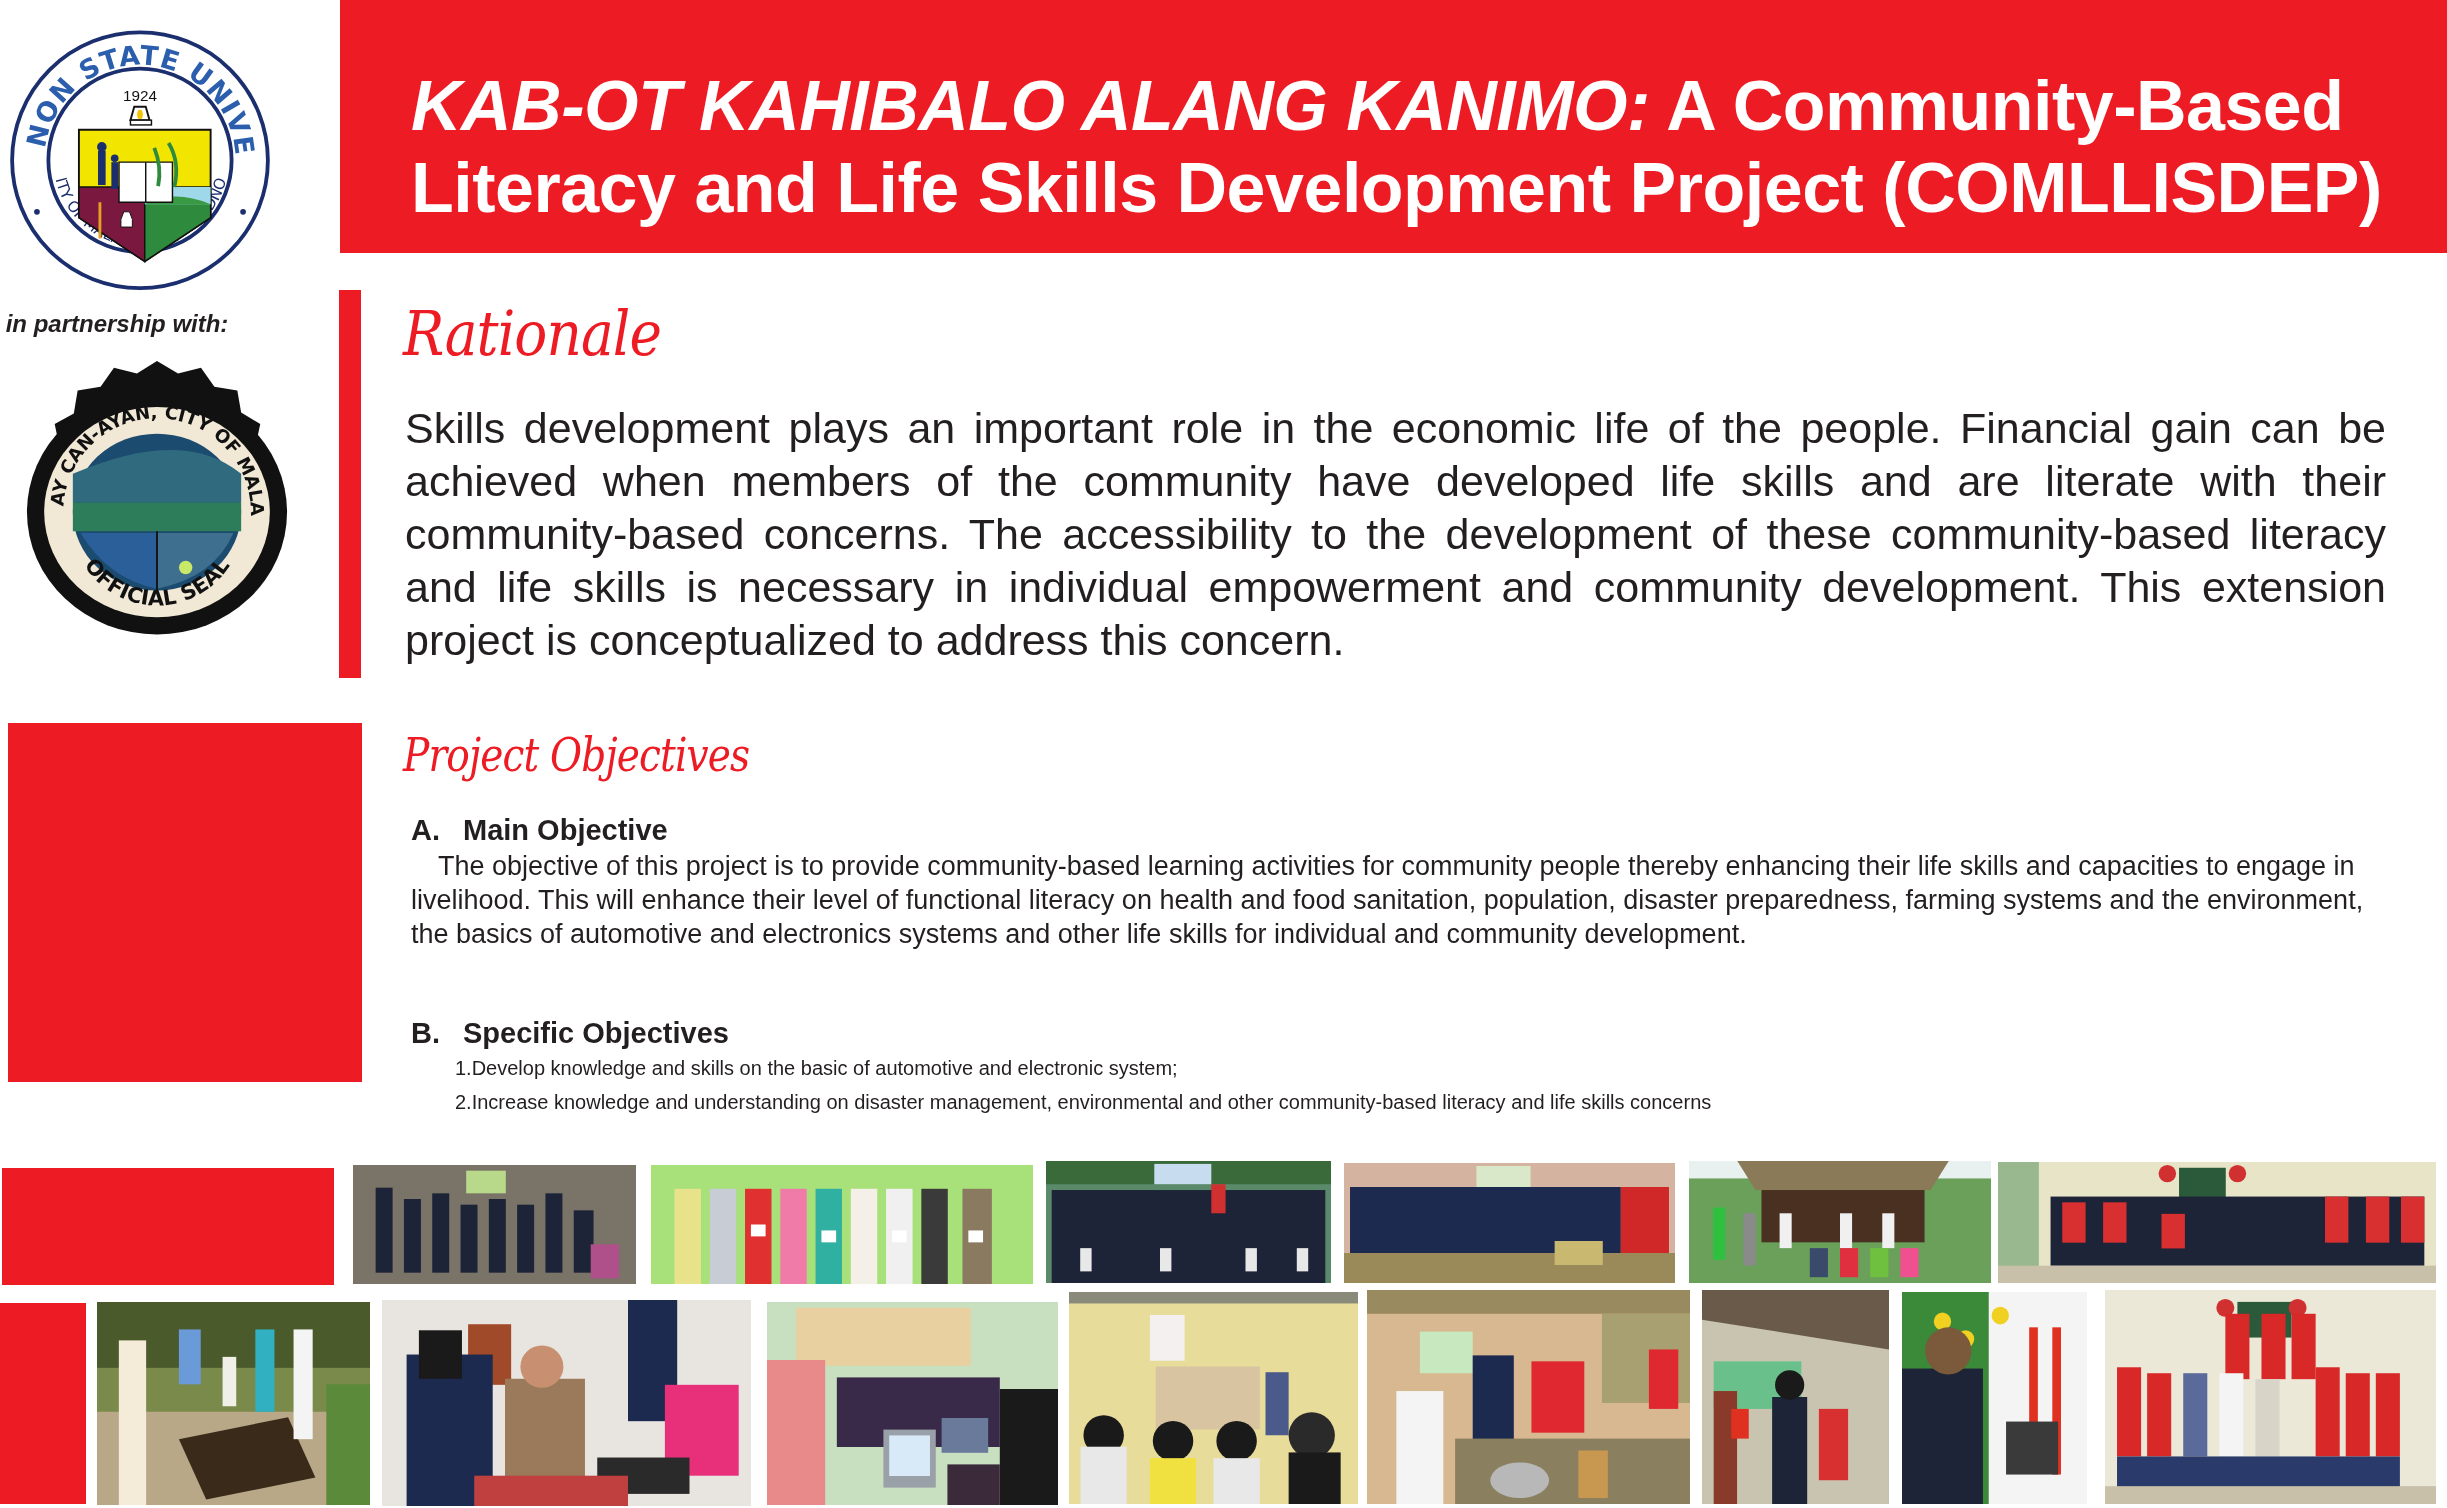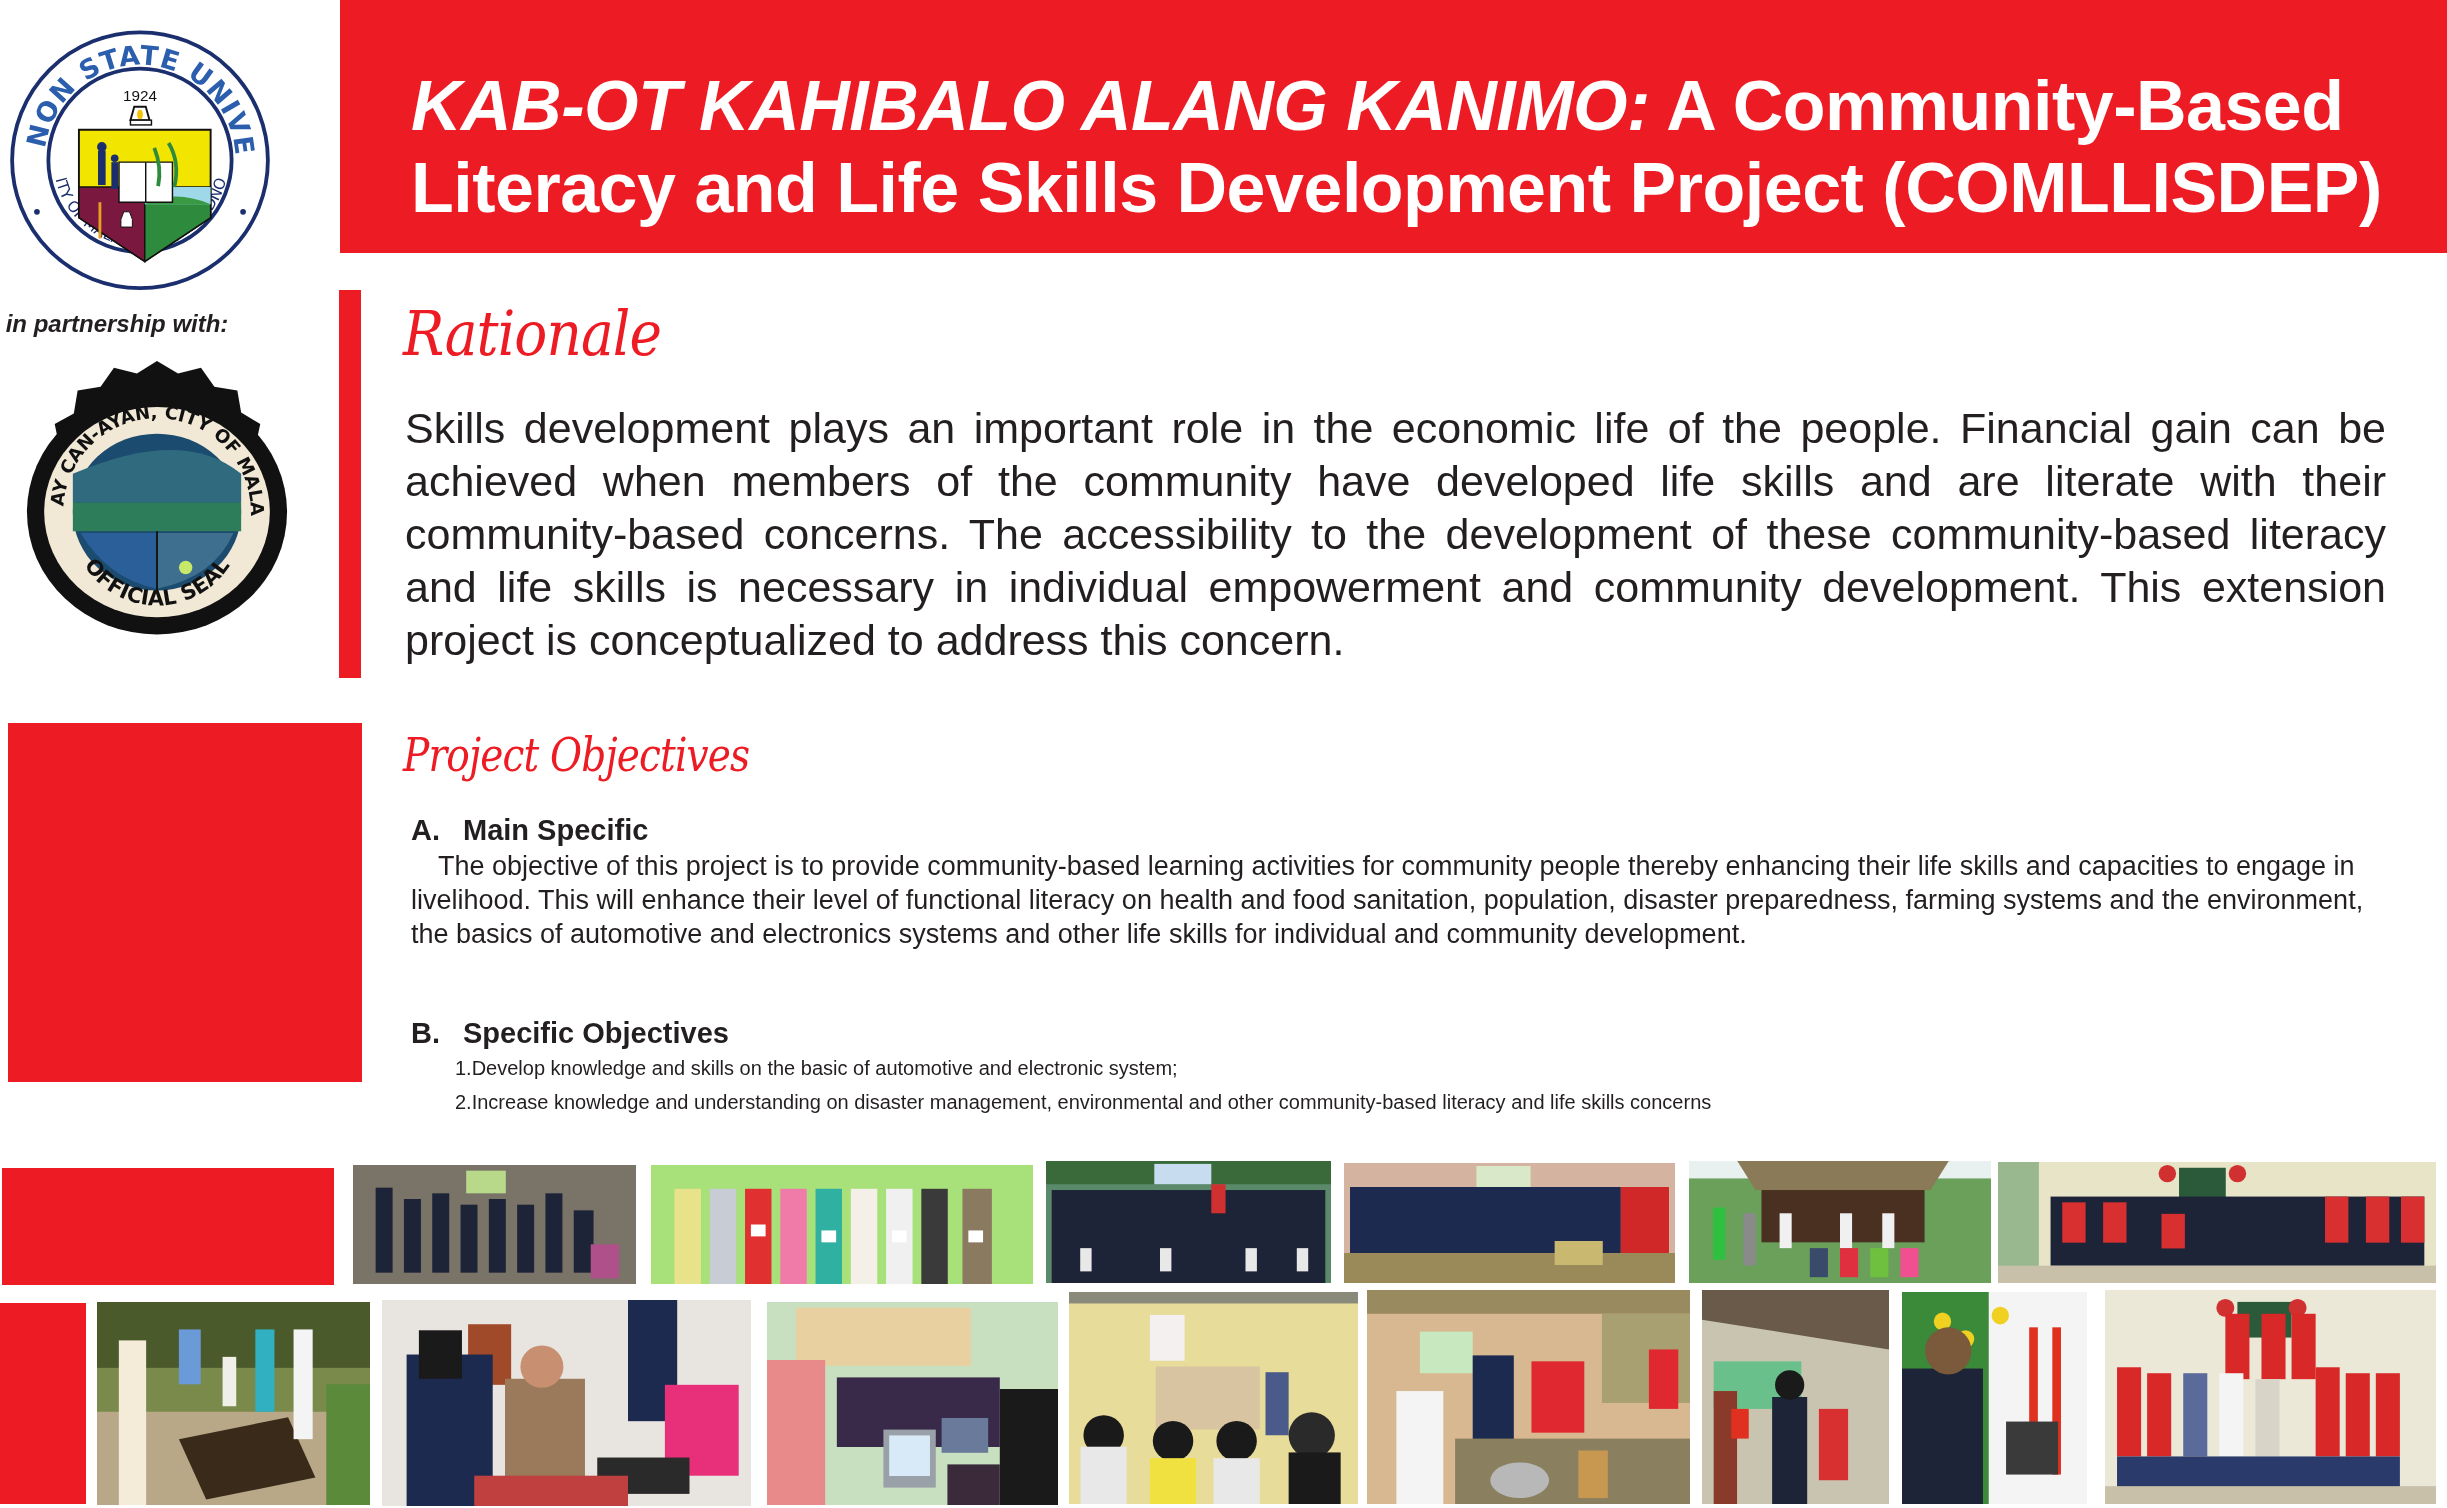--- a/index.html
+++ b/index.html
@@ -124,21 +124,21 @@
 <div id="block-1" class="abs red"></div>
 <div id="block-2" class="abs red"></div>
 <div id="block-3" class="abs red"></div>
 
 <h2 id="rationale-heading" class="abs script">Rationale</h2>
 <p id="rationale-body" class="abs">Skills development plays an important role in the economic life of the people. Financial gain can be achieved when members of the community have developed life skills and are literate with their community-based concerns. The accessibility to the development of these community-based literacy and life skills is necessary in individual empowerment and community development. This extension project is conceptualized to address this concern.</p>
 
 <h2 id="objectives-heading" class="abs script">Project Objectives</h2>
 
 <div id="obj-a-title" class="abs">
-  <span class="letter">A.</span><span>Main Specific</span>
+  <span class="letter">A.</span><span>Main Objective</span>
 </div>
 <p id="obj-a-body" class="abs"><span class="indent"></span><span>The objective of this project is to provide community-based learning activities for community people thereby enhancing their life skills and capacities to engage in livelihood. This will enhance their level of functional literacy on health and food sanitation, population, disaster preparedness, farming systems and the environment, the basics of automotive and electronics systems and other life skills for individual and community development.</span></p>
 
 <div id="obj-b-title" class="abs">
   <span class="letter">B.</span><span>Specific Objectives</span>
 </div>
 <ul id="obj-b-list" class="abs">
   <li>1.Develop knowledge and skills on the basic of automotive and electronic system;</li>
   <li>2.Increase knowledge and understanding on disaster management,  environmental and other community-based literacy and life skills concerns</li>
 </ul>

